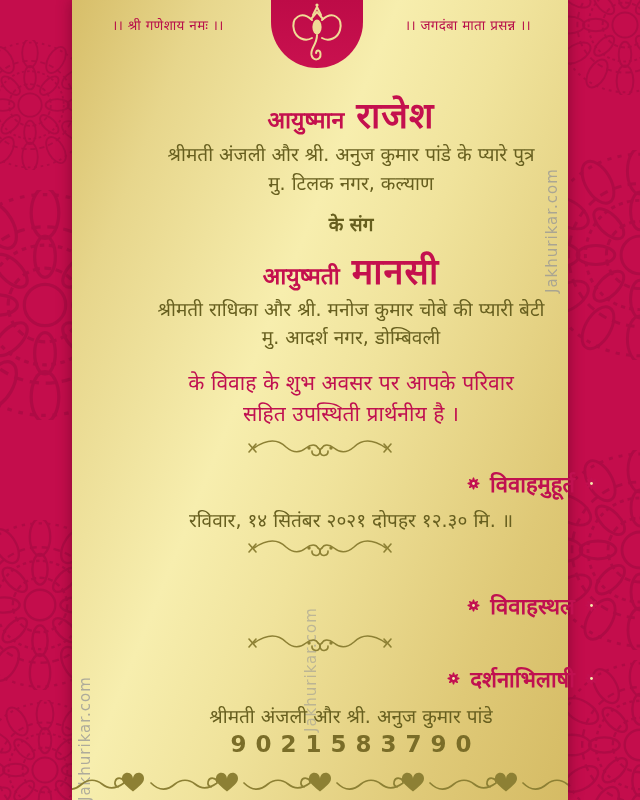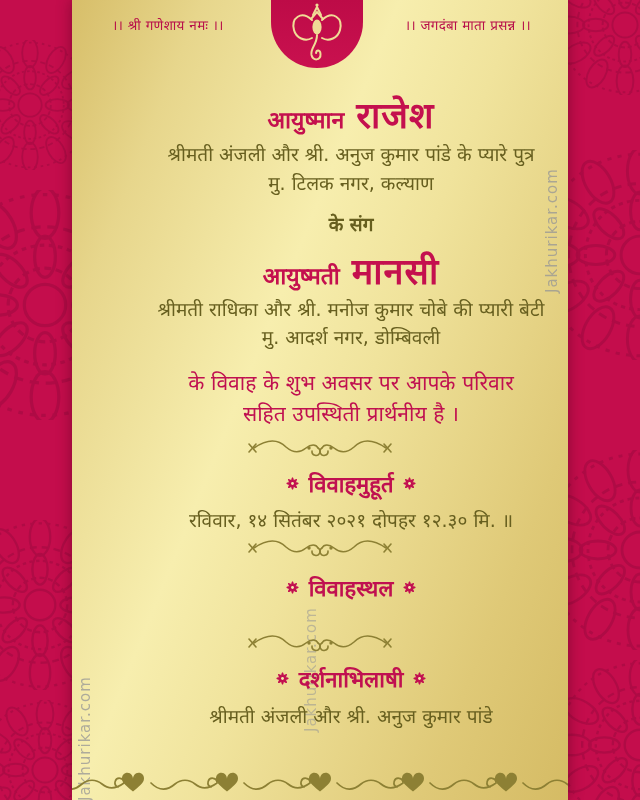--- a/index.html
+++ b/index.html
@@ -29,21 +29,21 @@
     background:linear-gradient(#bd0b47,#c9114f);
     border-radius:0 0 48px 48px;display:flex;align-items:flex-start;justify-content:center;
   }
   .block{position:absolute;left:0;width:100%;text-align:center;padding-left:31px;}
   .name-row{display:flex;justify-content:center;align-items:baseline;gap:12px;color:#c4104e;}
   .name-row .pre{font-size:23px;font-weight:bold;}
   .name-row .big{font-size:36px;font-weight:bold;letter-spacing:1px;}
   .olive{color:#675f1f;font-size:19px;}
   .olive-b{color:#675f1f;font-size:19px;font-weight:bold;}
   .crimson{color:#c01050;font-size:21px;line-height:31px;}
-  .sect-head{display:flex;justify-content:center;align-items:center;gap:9px;
+  .sect-head{display:flex;justify-content:flex-end;align-items:center;gap:9px;
     color:#c01050;font-size:22px;font-weight:bold;}
   .fl{width:15px;height:15px;}
   .divider,.hearts{position:absolute;left:0;width:100%;display:flex;justify-content:center;}
   .phone{color:#7a6d28;font-size:23px;font-weight:bold;letter-spacing:9px;text-indent:9px;}
 </style>
 </head>
 <body>
 
 <div class="stage">
 
@@ -186,21 +186,21 @@
     </div>
     <div class="block olive" style="top:507px">रविवार, १४ सितंबर २०२१ दोपहर १२.३० मि. ॥</div>
 
     <div class="divider" style="top:538px">
       <svg width="150" height="20" viewBox="0 0 150 20">
           <use href="#flourish-sym"></use>
           <use href="#flourish-sym" transform="translate(150,0) scale(-1,1)"></use>
         </svg>
     </div>
 
-    <div class="block sect-head" style="top:572px">
+    <div class="block sect-head" style="top:590px">
       <svg class="fl" viewBox="-8 -8 16 16">
           <g fill="#c21050">
             <ellipse rx="1.7" ry="6.6"></ellipse>
             <ellipse rx="1.7" ry="6.6" transform="rotate(45)"></ellipse>
             <ellipse rx="1.7" ry="6.6" transform="rotate(90)"></ellipse>
             <ellipse rx="1.7" ry="6.6" transform="rotate(135)"></ellipse>
           </g>
           <circle r="1.5" fill="#f6ecac"></circle>
         </svg>
       <span>विवाहस्थल</span>
@@ -237,20 +237,21 @@
           <g fill="#c21050">
             <ellipse rx="1.7" ry="6.6"></ellipse>
             <ellipse rx="1.7" ry="6.6" transform="rotate(45)"></ellipse>
             <ellipse rx="1.7" ry="6.6" transform="rotate(90)"></ellipse>
             <ellipse rx="1.7" ry="6.6" transform="rotate(135)"></ellipse>
           </g>
           <circle r="1.5" fill="#f6ecac"></circle>
         </svg>
     </div>
     <div class="block olive" style="top:703px">श्रीमती अंजली और श्री. अनुज कुमार पांडे</div>
+    <div class="block phone" style="top:731px">9021583790</div>
 
     <div class="hearts" style="top:767px">
       <svg width="496" height="32" viewBox="0 0 496 32">
         <g>
             <use href="#heart-sym" transform="translate(61,9)"></use>
           </g>
         <g>
             <use href="#heart-sym" transform="translate(155,9)"></use>
           </g>
         <g>

